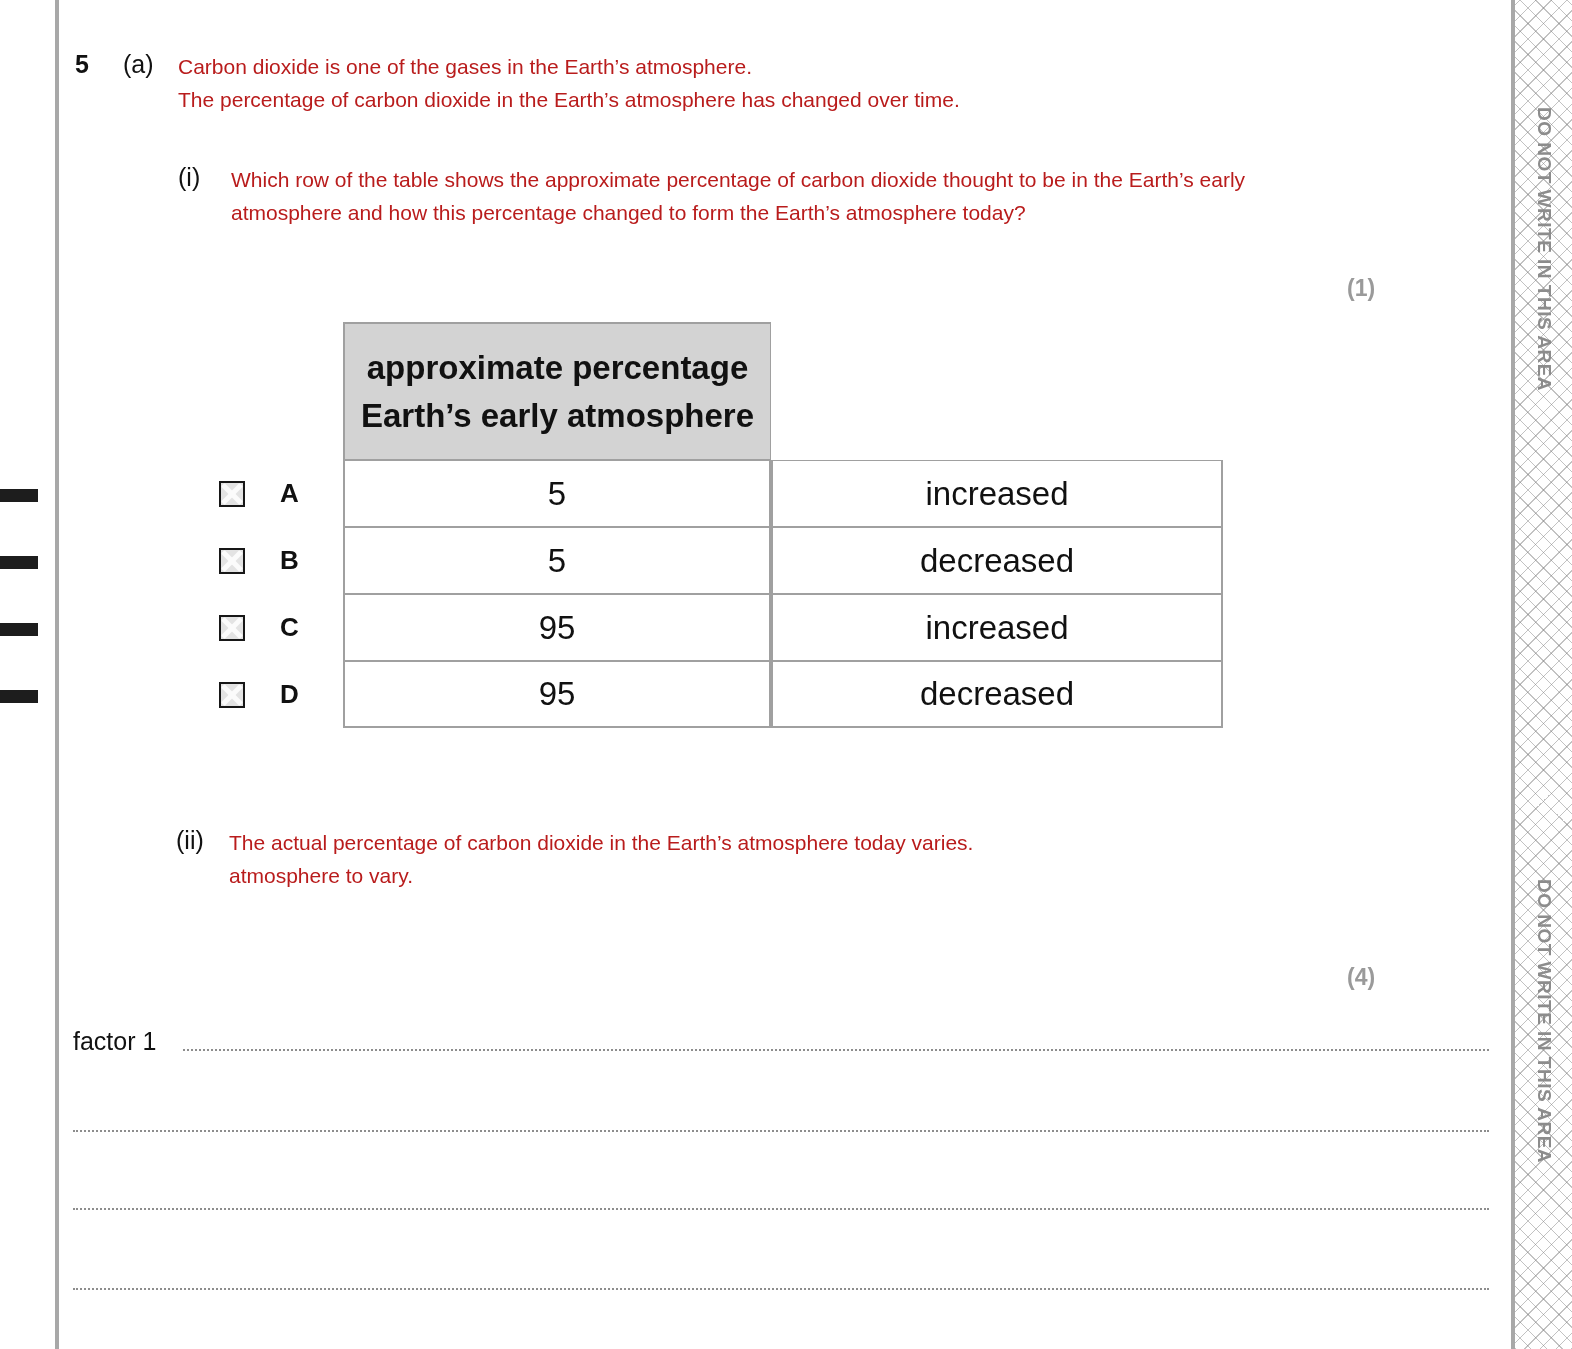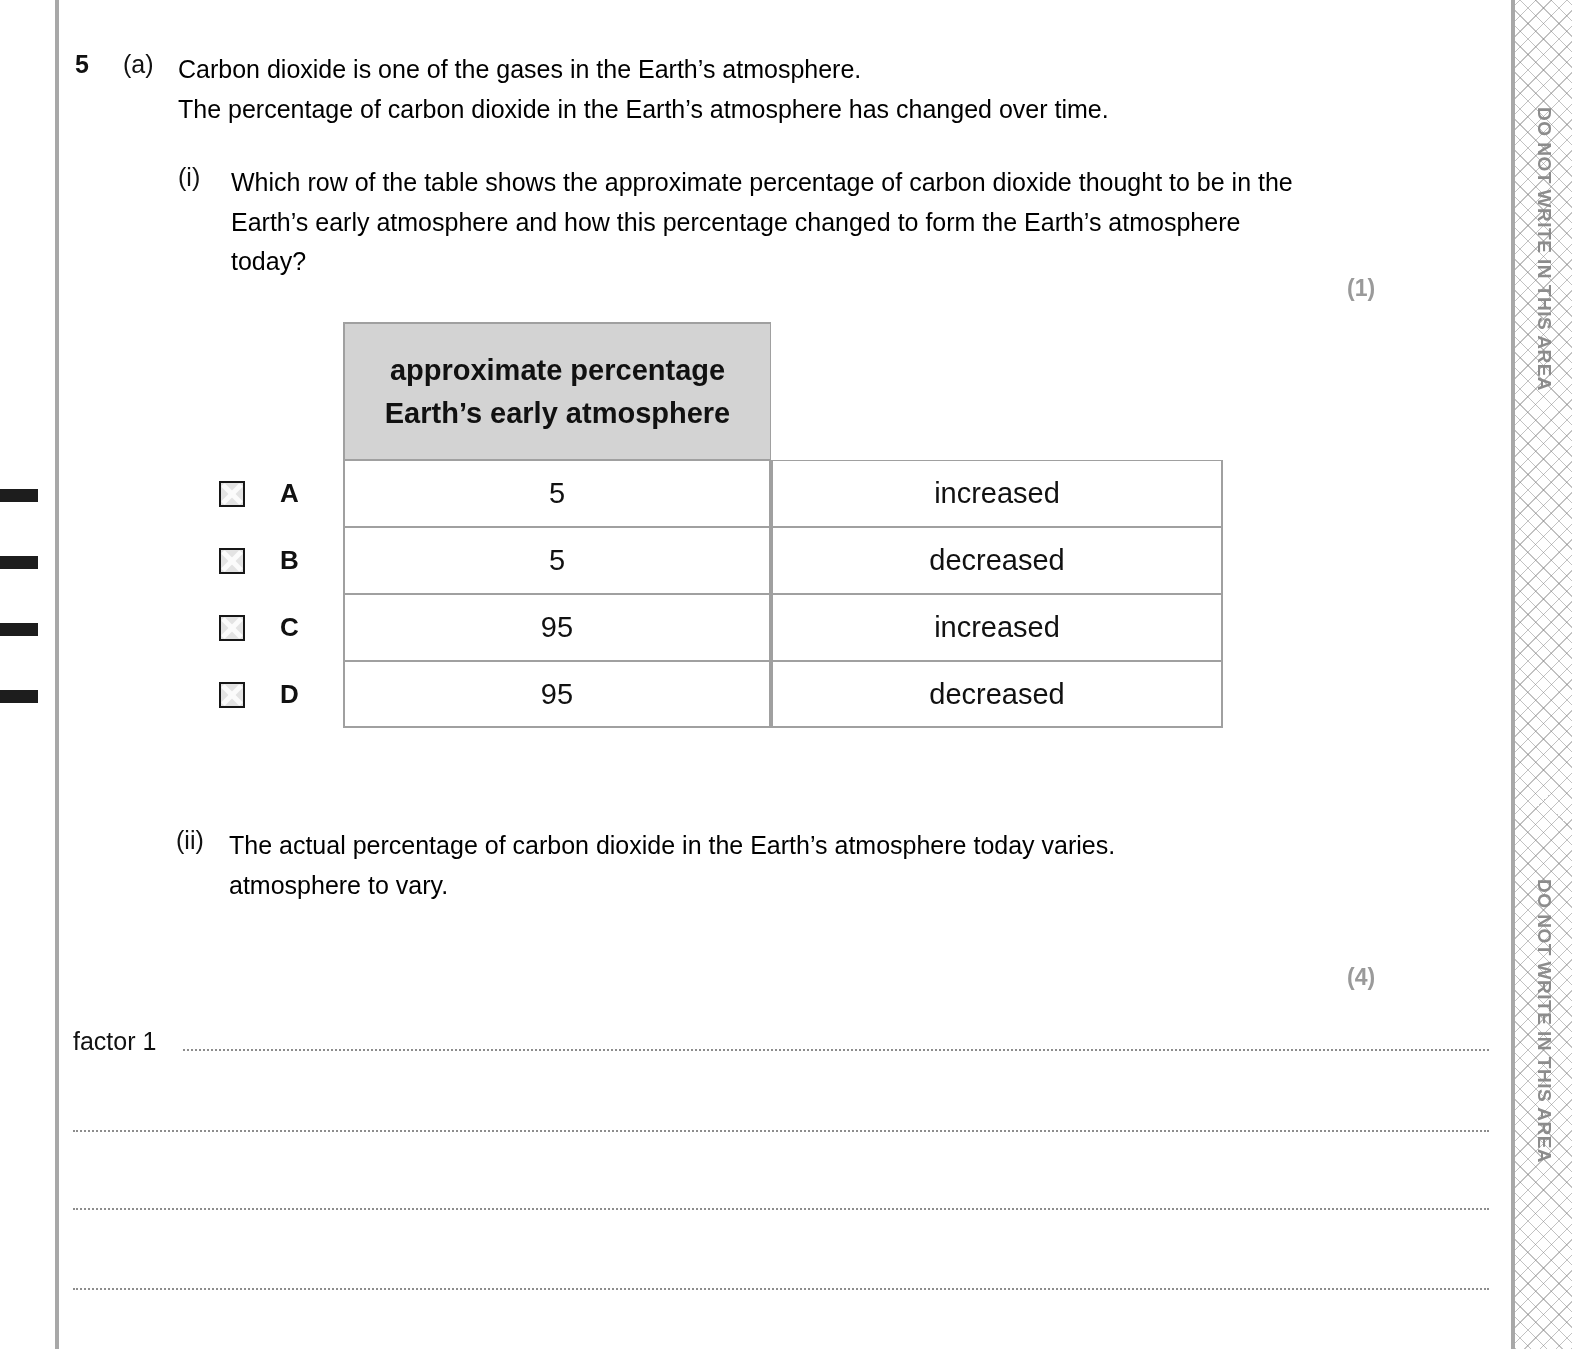--- a/index.html
+++ b/index.html
@@ -93,22 +93,22 @@
     width: 48px;
     flex: 0 0 48px;
   }
   .q-part {
     font-size: 25px;
     color: #111;
     width: 55px;
     flex: 0 0 55px;
   }
   .q-text {
-    font-size: 25px;
-    color: #000000;
+    font-size: 21px;
+    color: #b91c1c;
     line-height: 1.58;
   }
   .q-text b { font-weight: bold; }
 
   .roman {
     font-size: 25px;
     color: #111;
     width: 53px;
     flex: 0 0 53px;
   }
@@ -165,21 +165,21 @@
   .opt-letter {
     font-weight: bold;
     font-size: 26px;
     color: #111;
     margin-left: 35px;
   }
 
   .cell {
     box-sizing: border-box;
     border: 2px solid #a0a0a0;
-    font-size: 29px;
+    font-size: 33px;
     color: #111;
     display: flex;
     align-items: center;
     justify-content: center;
     text-align: center;
   }
   .cell.c1 { flex: 0 0 428px; }
   .cell.c2 { flex: 0 0 452px; }
 
   .head-cell {

